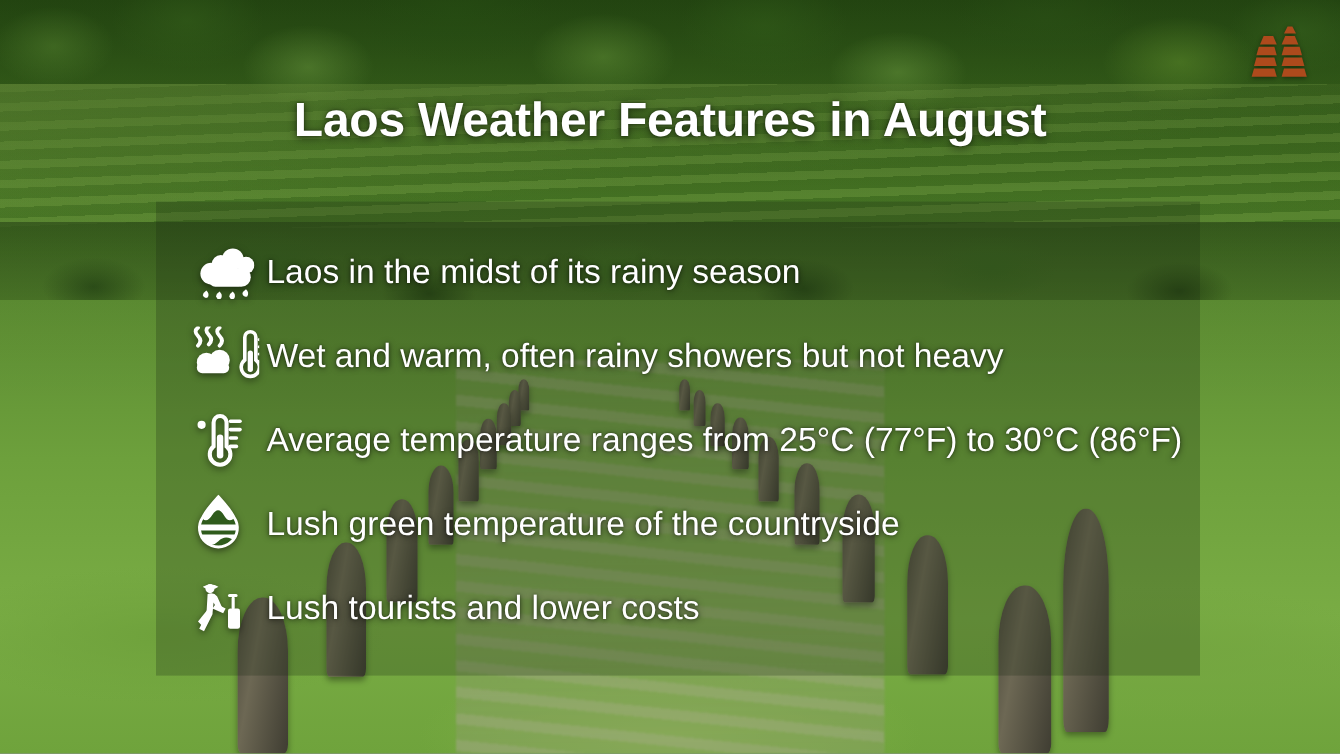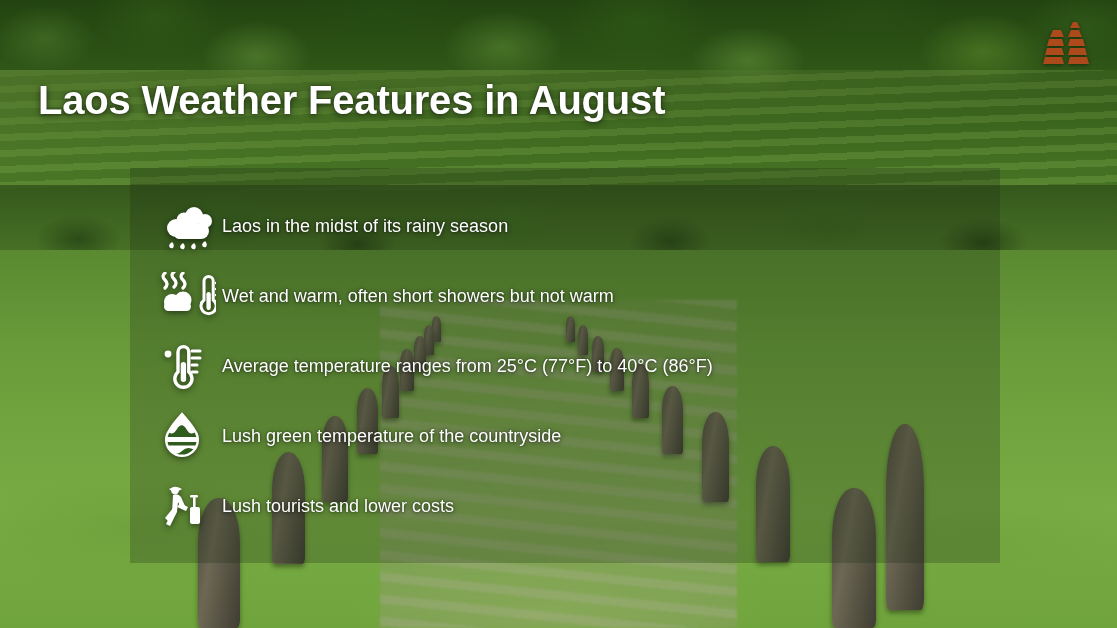--- a/index.html
+++ b/index.html
@@ -113,27 +113,26 @@
   #panel {
     position:absolute;
     left:130px; top:168px; width:870px; height:395px;
     background:rgba(28,44,18,0.26);
   }
 
   
   #title {
     position:absolute;
     left:0; right:0; top:78px;
-    text-align:left;
+    text-align:center;
     color:#ffffff;
     font-size:40px;
     font-weight:bold;
     letter-spacing:-0.2px;
     text-shadow:0 2px 7px rgba(0,0,0,.55), 0 0 2px rgba(0,0,0,.5);
-    padding-left:38px;
   }
 
   
   #bullets {
     position:absolute;
     left:160px; top:192px; width:830px;
   }
   .bullet {
     display:flex;
     align-items:center;
@@ -142,21 +141,21 @@
   .bullet-icon {
     flex:0 0 62px;
     height:52px;
     display:flex;
     align-items:center;
     justify-content:flex-start;
     filter:drop-shadow(0 2px 3px rgba(0,0,0,.5));
   }
   .bullet-text {
     color:#ffffff;
-    font-size:18px;
+    font-size:28px;
     line-height:1.2;
     white-space:nowrap;
     text-shadow:0 1px 5px rgba(0,0,0,.62), 0 0 2px rgba(0,0,0,.45);
   }
 
   
   #logo {
     position:absolute;
     right:22px; top:20px;
     width:58px; height:50px;
@@ -248,40 +247,40 @@
           </g>
           <rect x="46.4" y="20" width="4.4" height="18" rx="2.2" fill="#ffffff"></rect>
           <g stroke="#ffffff" stroke-width="2.6" stroke-linecap="round">
             <line x1="56" y1="11" x2="61" y2="11"></line>
             <line x1="56" y1="17" x2="61" y2="17"></line>
             <line x1="56" y1="23" x2="61" y2="23"></line>
             <line x1="56" y1="29" x2="61" y2="29"></line>
           </g>
         </svg>
       </span>
-      <span class="bullet-text">Wet and warm, often short showers but not warm</span>
+      <span class="bullet-text">Wet and warm, often rainy showers but not heavy</span>
     </div>
 
     <div class="bullet">
       <span class="bullet-icon">
         <svg width="52" height="50" viewBox="0 0 52 50" aria-hidden="true">
           <g fill="none" stroke="#ffffff" stroke-width="3.4">
             <path d="M18 10 a5.4 5.4 0 0 1 10.8 0 v20 a8.6 8.6 0 1 1 -10.8 0z"></path>
           </g>
           <rect x="20.7" y="20" width="5.4" height="20" rx="2.7" fill="#ffffff"></rect>
           <circle cx="8" cy="12" r="3.4" fill="#ffffff"></circle>
           <g stroke="#ffffff" stroke-width="3" stroke-linecap="round">
             <line x1="32" y1="9" x2="40" y2="9"></line>
             <line x1="32" y1="16" x2="40" y2="16"></line>
             <line x1="32" y1="23" x2="37" y2="23"></line>
             <line x1="32" y1="30" x2="37" y2="30"></line>
           </g>
         </svg>
       </span>
-      <span class="bullet-text">Average temperature ranges from 25°C (77°F) to 40°C (86°F)</span>
+      <span class="bullet-text">Average temperature ranges from 25°C (77°F) to 30°C (86°F)</span>
     </div>
 
     <div class="bullet">
       <span class="bullet-icon">
         <svg width="52" height="52" viewBox="0 0 52 52" aria-hidden="true">
           <defs>
             <clipPath id="dropclip">
               <path d="M22 3 q10 11 13 17 a15.8 15.8 0 1 1 -26 0 q3 -6 13 -17z"></path>
             </clipPath>
           </defs>

